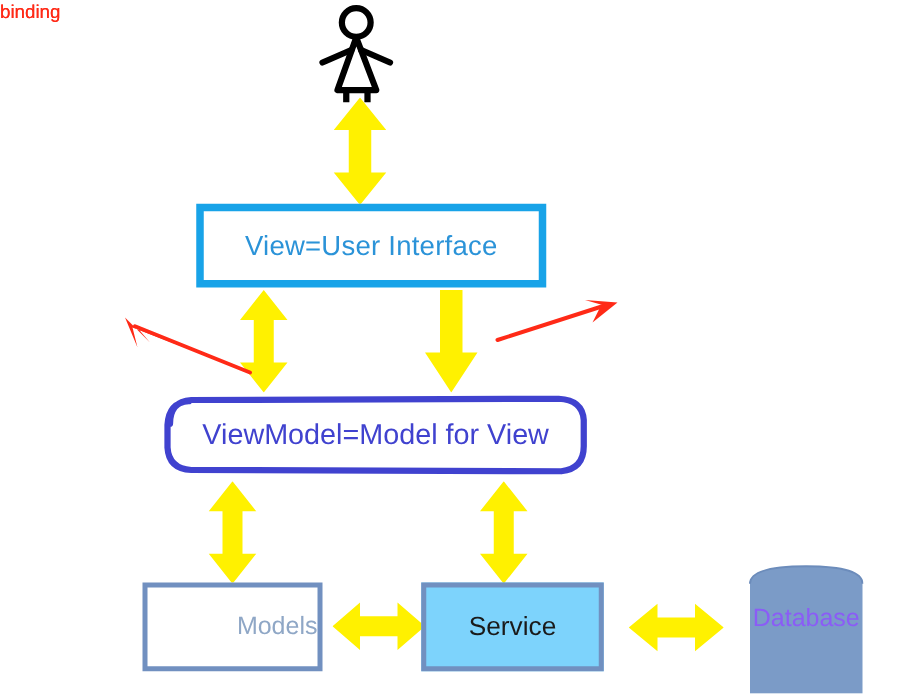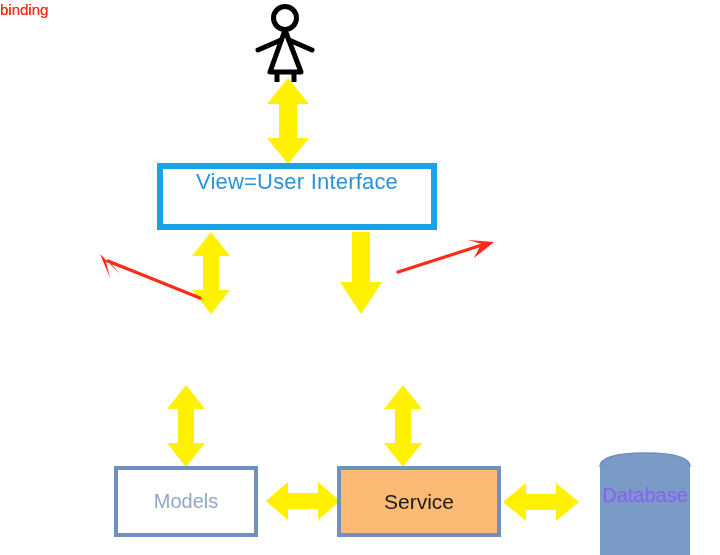--- a/index.html
+++ b/index.html
@@ -19,21 +19,21 @@
   }
   .abs { position: absolute; }
 
   
   .node-view {
     left: 157px; top: 163px;
     width: 280px; height: 67px;
     border: 6px solid #18A3E8;
     box-sizing: border-box;
     background: #ffffff;
-    display: flex; justify-content: center;
+    display: flex; align-items: center; justify-content: center;
   }
   .node-view .node-label {
     color: #2B93D8;
     font-size: 22px;
     letter-spacing: .2px;
     white-space: nowrap;
   }
 
   .node-viewmodel {
     left: 131px; top: 314px;
@@ -52,34 +52,34 @@
     font-size: 23px;
     white-space: nowrap;
   }
 
   .node-models {
     left: 114px; top: 466px;
     width: 144px; height: 71px;
     border: 4px solid #7190C0;
     box-sizing: border-box;
     background: #ffffff;
-    display: flex; align-items: center; justify-content: center;
+    display: flex; align-items: center; justify-content: flex-end;
   }
   .node-models .node-label {
     color: #8FA7C6;
     font-size: 20px;
     white-space: nowrap;
   }
 
   .node-service {
     left: 337px; top: 466px;
-    width: 164px; height: 71px;
+    width: 146px; height: 71px;
     border: 4px solid #7190C0;
     box-sizing: border-box;
-    background: #fdba74;
+    background: #7dd3fc;
     display: flex; align-items: center; justify-content: center;
   }
   .node-service .node-label {
     color: #1a1a1a;
     font-size: 21px;
     white-space: nowrap;
   }
 
   .node-database {
     left: 599px; top: 451px;
@@ -141,20 +141,27 @@
   </svg>
 
   <div class="abs annot">
     <div>binding</div>
   </div>
   <svg class="abs" style="left:396px; top:236px;" width="100" height="40" viewBox="0 0 100 40">
     <path d="M2 36 L86 8 L72 4 L98 6 L78 22 L84 10 Z" fill="#FF2A17"></path>
     <path d="M2 36 L86 9" stroke="#FF2A17" stroke-width="3.2" stroke-linecap="round"></path>
   </svg>
 
+  <div class="abs node-viewmodel">
+    <svg class="vm-outline" viewBox="0 0 339 67" preserveAspectRatio="none">
+      <path d="M20 7 Q4 8 3 26 L3 44 Q4 61 22 62 L318 63 Q336 61 336 43 L336 22
+               Q335 6 316 5 L22 6 Q5 7 5 25" fill="none" stroke="#4042CF" stroke-width="5" stroke-linecap="round" stroke-linejoin="round"></path>
+    </svg>
+    <span class="node-label">ViewModel=Model for View</span>
+  </div>
 
   <svg class="abs" style="left:165px; top:385px;" width="42" height="82" viewBox="0 0 42 82">
     <polygon points="21,0 40,24 29,24 29,58 40,58 21,82 2,58 13,58 13,24 2,24" fill="#FFF100"></polygon>
   </svg>
 
   <svg class="abs" style="left:382px; top:385px;" width="42" height="82" viewBox="0 0 42 82">
     <polygon points="21,0 40,24 29,24 29,58 40,58 21,82 2,58 13,58 13,24 2,24" fill="#FFF100"></polygon>
   </svg>
 
   <div class="abs node-models">

